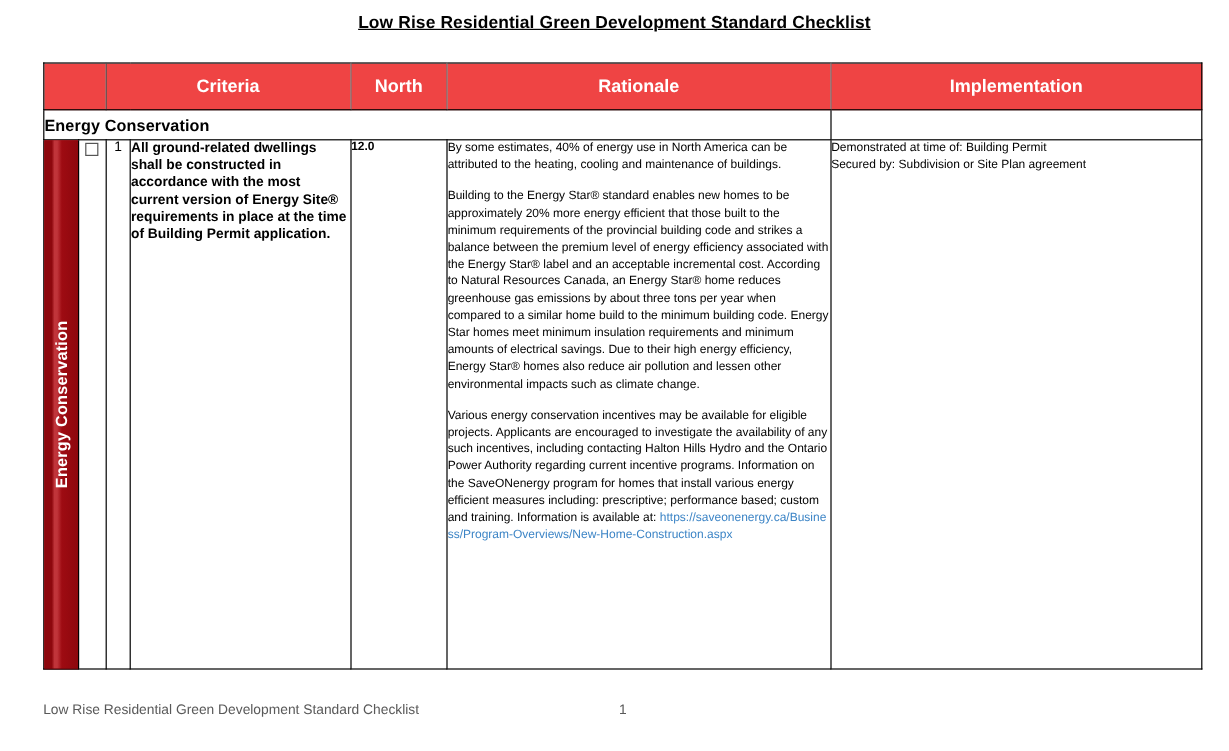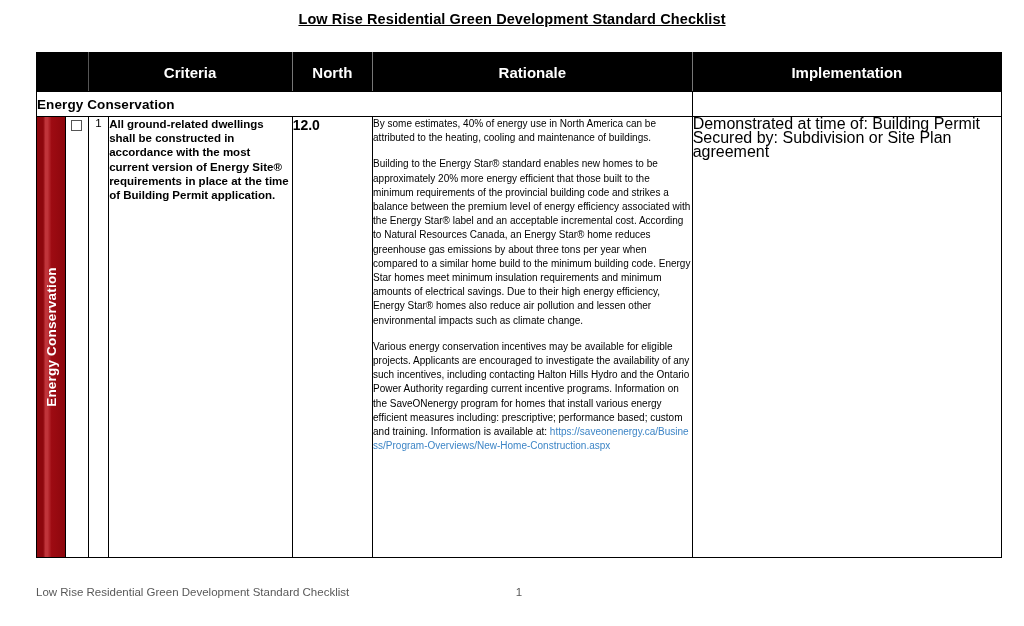--- a/index.html
+++ b/index.html
@@ -40,21 +40,21 @@
     table-layout: fixed;
   }
   table.checklist td, table.checklist th {
     border: 1px solid #000;
     vertical-align: top;
     padding: 0;
   }
 
   
   tr.header-row td {
-    background: #000000;
+    background: #ef4444;
     color: #ffffff;
     height: 38px;
     font-size: 15px;
     font-weight: bold;
     text-align: center;
     vertical-align: middle;
     border: 1px solid #000;
   }
   tr.header-row td.hdr-sep {
     border-left: 1px solid #777;
@@ -132,33 +132,33 @@
   td.criteria-cell {
     width: 178px;
     padding: 7px 6px 6px 8px;
     font-size: 11.5px;
     font-weight: bold;
     line-height: 14.2px;
   }
   td.points-cell {
     width: 78px;
     padding: 7px 4px 4px 7px;
-    font-size: 14px;
+    font-size: 10px;
     font-weight: bold;
   }
   td.rationale-cell {
     width: 310px;
     padding: 7px 8px 6px 7px;
     font-size: 10px;
     line-height: 14.2px;
   }
   td.impl-cell {
     width: 300px;
     padding: 7px 6px 6px 7px;
-    font-size: 16px;
+    font-size: 10px;
     line-height: 14.2px;
   }
   .rationale-cell p {
     margin: 0 0 12px 0;
   }
   .rationale-cell p:last-child { margin-bottom: 16px; }
   .link {
     color: #3d85c6;
     text-decoration: none;
     word-break: break-all;

